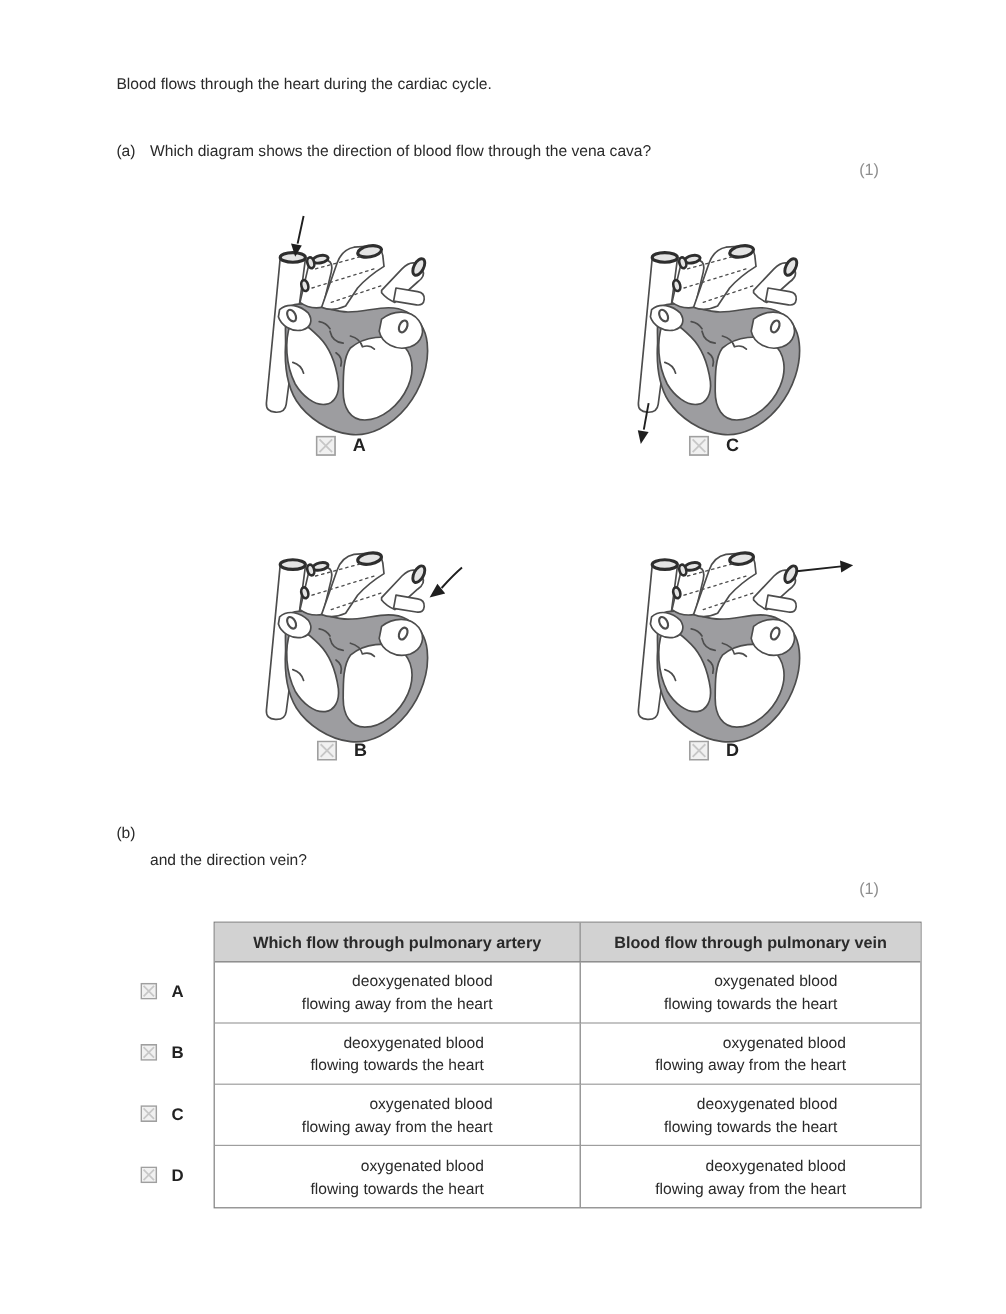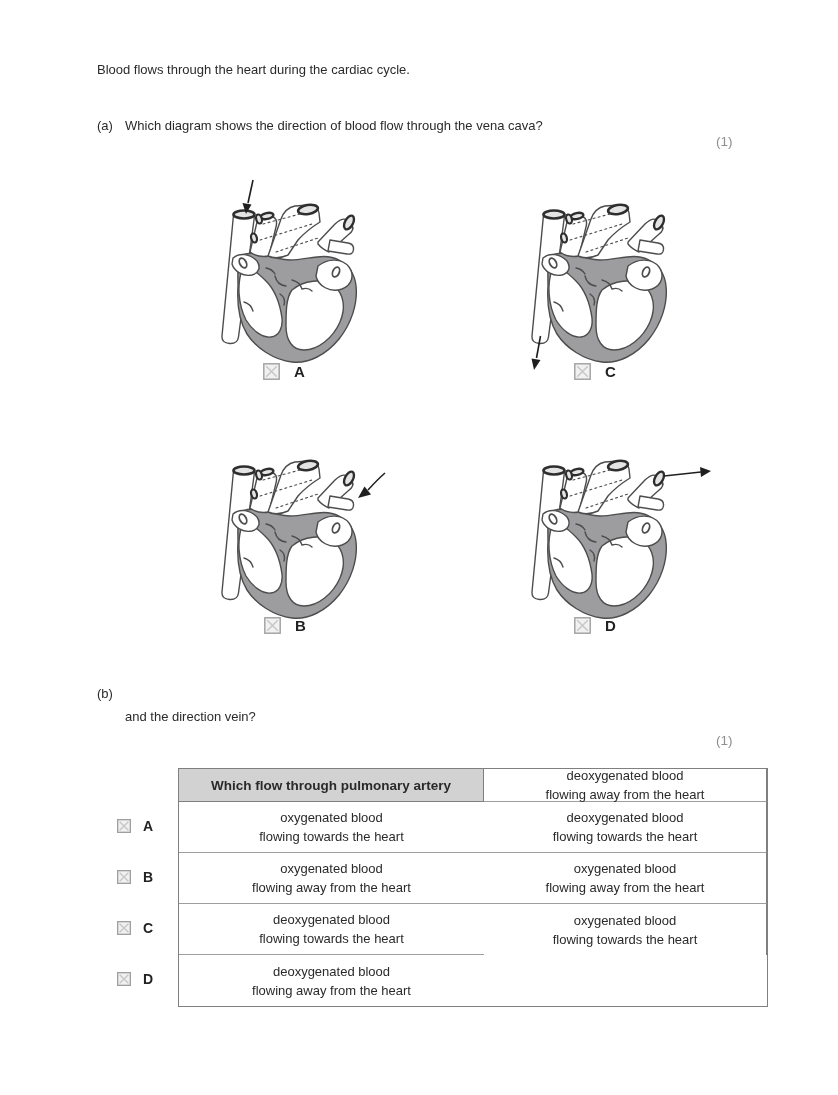--- a/index.html
+++ b/index.html
@@ -33,21 +33,21 @@
   .answer-table{
     position:absolute;left:178px;top:768px;width:590px;box-sizing:border-box;
     border:1.5px solid #7f7f7f;display:grid;
     grid-template-columns:305px 1fr;grid-template-rows:33px repeat(4,51px);
     background:#fff;
   }
   .tcell{display:flex;flex-direction:column;justify-content:center;align-items:center;
     text-align:center;box-sizing:border-box;}
   .th{background:#d2d2d2;font-weight:bold;font-size:13.5px;border-bottom:1.5px solid #7f7f7f;}
   .c1{border-right:1.5px solid #7f7f7f;}
-  .td{font-size:13px;line-height:19px;white-space:pre-line;border-bottom:1px solid #9e9e9e;}
+  .td{font-size:13px;line-height:19px;white-space:pre-line;border-bottom:1px solid #9e9e9e;text-align:right;}
   .td.last{border-bottom:none;}
 
   .tbl-opt{position:absolute;display:flex;align-items:center;gap:12px;}
   .tbl-opt .letter{font-weight:bold;font-size:14px;color:#222;}
   .to-a{left:117px;top:818px;}
   .to-b{left:117px;top:869px;}
   .to-c{left:117px;top:920px;}
   .to-d{left:117px;top:971px;}
 
   .defs-holder{position:absolute;width:0;height:0;overflow:hidden;}
@@ -219,20 +219,21 @@
       <svg width="14" height="14" viewBox="0 0 17 17">
         <rect x="0.8" y="0.8" width="15.4" height="15.4" fill="#f1f1f1" stroke="#9f9f9f" stroke-width="1.6"></rect>
         <path d="M3.2,3.2 L13.8,13.8 M13.8,3.2 L3.2,13.8" stroke="#c7c7c7" stroke-width="1.7" fill="none"></path>
       </svg>
     </span>
     <span class="letter">D</span>
   </div>
 
   <div class="answer-table">
     <div class="tcell th c1">Which flow through pulmonary artery</div>
+    <div class="tcell th">Blood flow through pulmonary vein</div>
 
     <div class="tcell td c1">deoxygenated blood
 flowing away from the heart</div>
     <div class="tcell td">oxygenated blood
 flowing towards the heart</div>
 
     <div class="tcell td c1">deoxygenated blood
 flowing towards the heart</div>
     <div class="tcell td">oxygenated blood
 flowing away from the heart</div>

